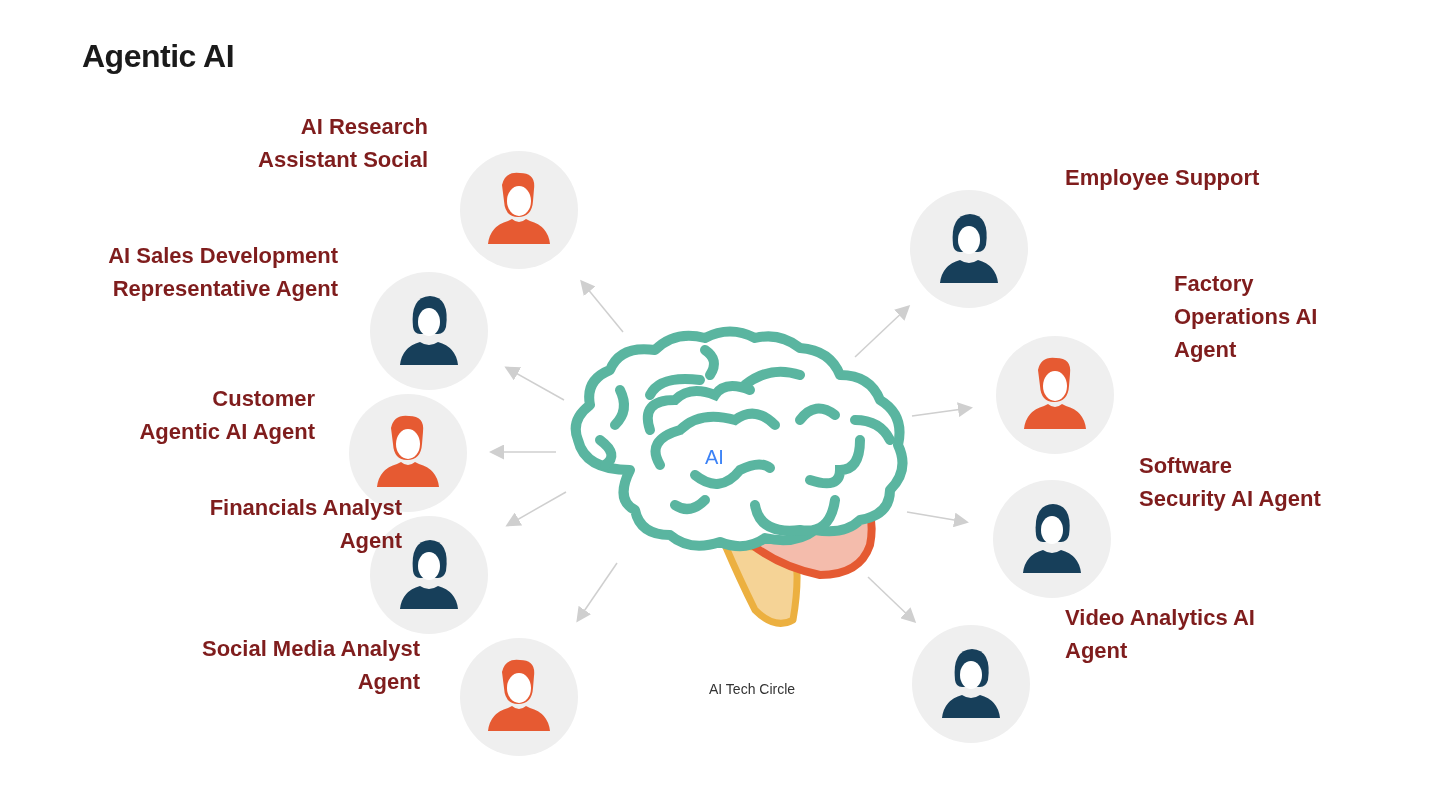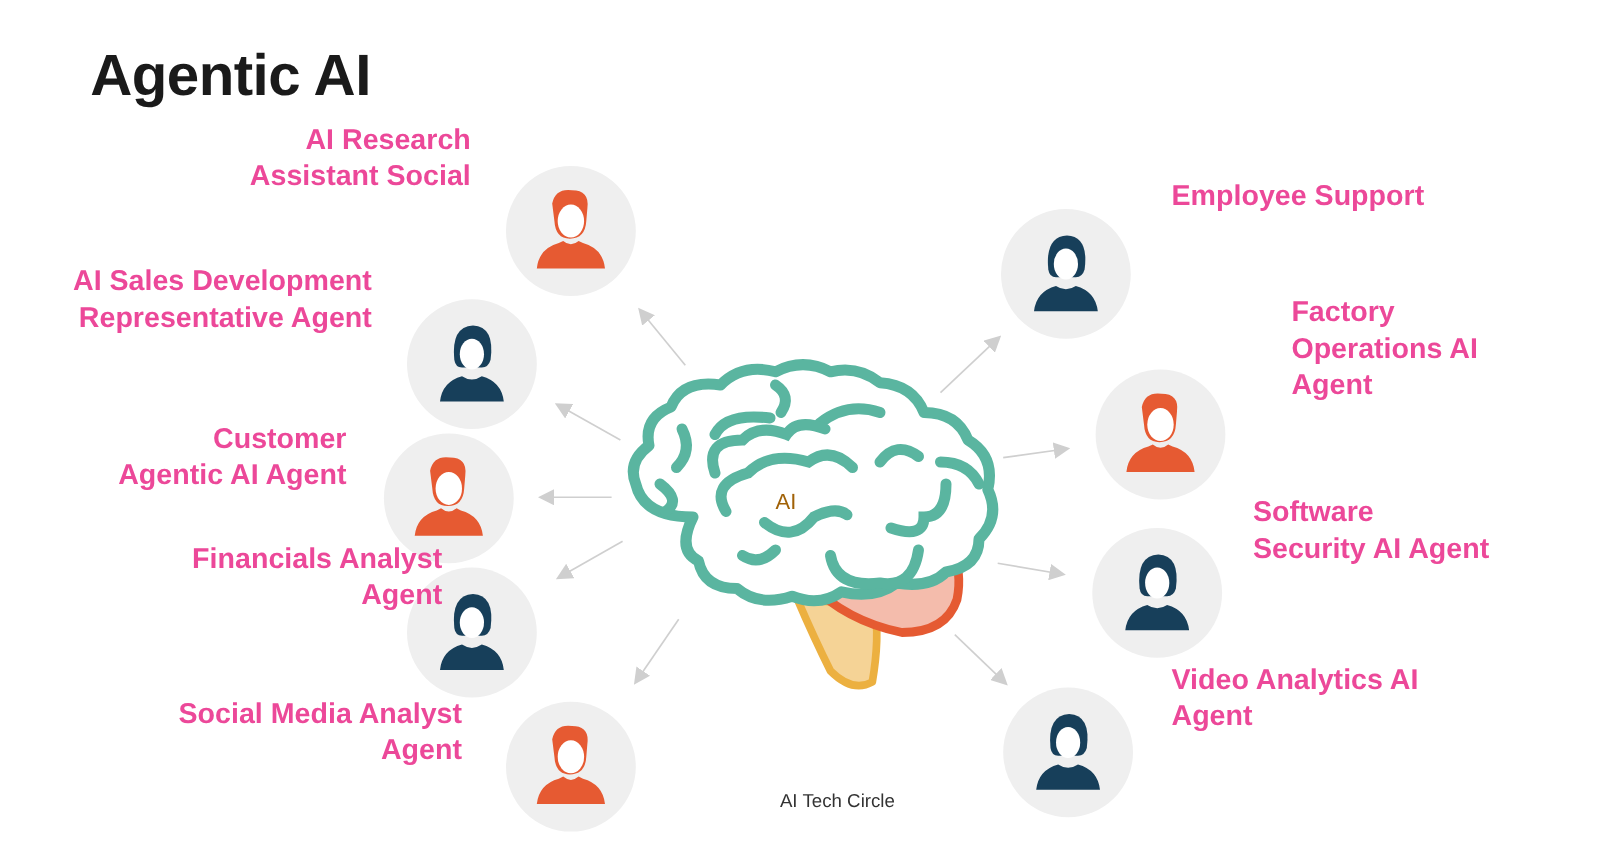--- a/index.html
+++ b/index.html
@@ -1,25 +1,25 @@
 <!DOCTYPE html>
 <html><head>
 <meta charset="utf-8">
 <style>
   html,body{margin:0;padding:0;background:#fff;}
   body{width:1456px;height:789px;position:relative;overflow:hidden;font-family:"Liberation Sans",sans-serif;}
-  .title{position:absolute;left:82px;top:38px;font-size:53px;font-weight:bold;color:#1a1a1a;letter-spacing:-0.5px;}
-  .label{position:absolute;font-size:26px;font-weight:bold;color:#ec4899;line-height:33px;}
+  .title{position:absolute;left:82px;top:38px;font-size:32px;font-weight:bold;color:#1a1a1a;letter-spacing:-0.5px;}
+  .label{position:absolute;font-size:22px;font-weight:bold;color:#7f1d1d;line-height:33px;}
   .label.r{text-align:right;}
   .label.l{text-align:left;}
   .node{position:absolute;width:118px;height:118px;border-radius:50%;background:#efefef;}
   .node svg{position:absolute;left:0;top:0;}
   .brain{position:absolute;left:560px;top:320px;}
-  .ai{position:absolute;left:705px;top:446px;font-size:20px;color:#a16207;}
-  .credit{position:absolute;left:709px;top:719px;font-size:17px;color:#333;}
+  .ai{position:absolute;left:705px;top:446px;font-size:20px;color:#3b82f6;}
+  .credit{position:absolute;left:709px;top:681px;font-size:14px;color:#333;}
   .arrows{position:absolute;left:0;top:0;}
 </style>
 </head>
 <body>
 
 <div class="title">Agentic AI</div>
 
 <svg class="arrows" width="1456" height="789">
   <defs>
     <marker id="ah" markerWidth="10" markerHeight="10" refX="8" refY="5" orient="auto">

